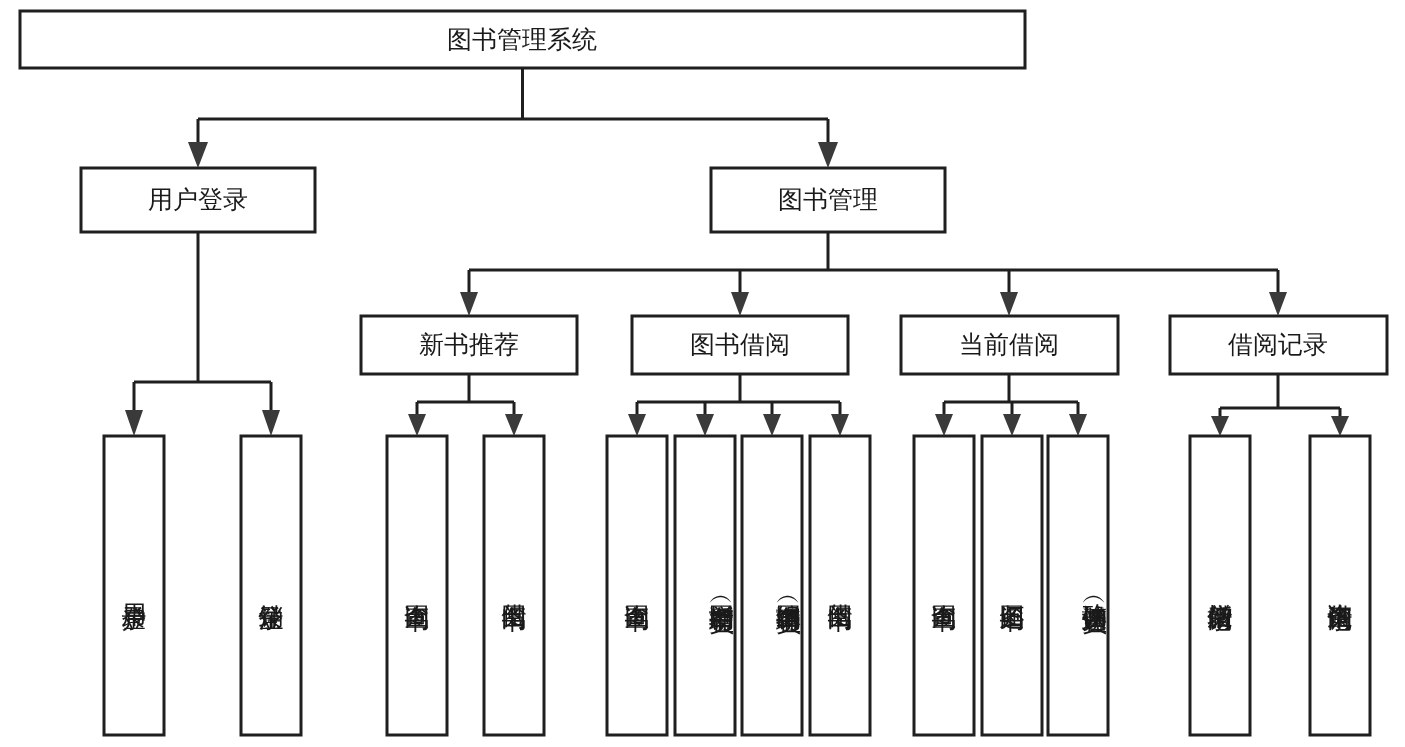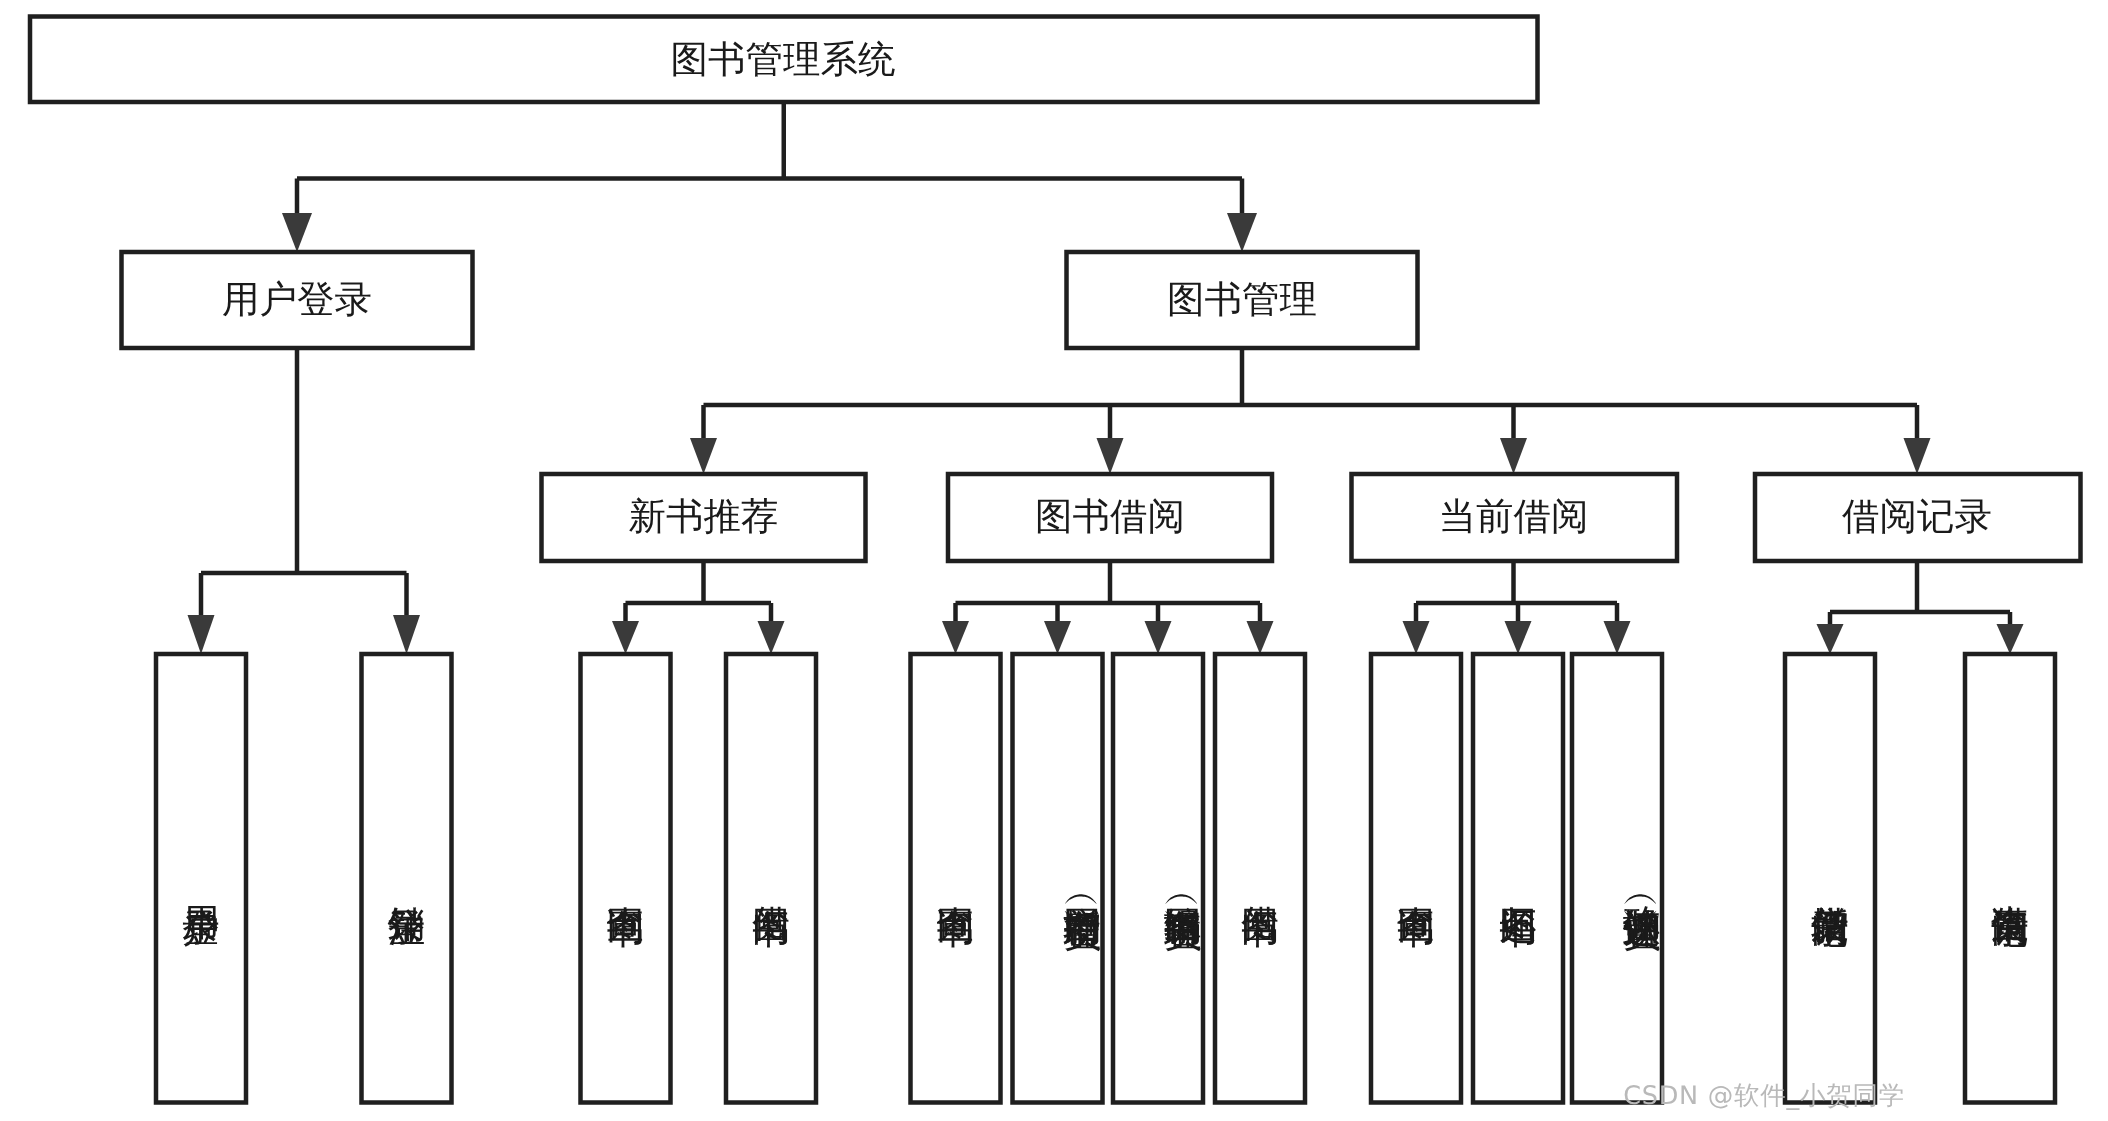--- a/index.html
+++ b/index.html
@@ -202,14 +202,13 @@
   <div class="node-label-v" style="left:607px; top:436px; width:60px; height:299px;">查询图书</div>
   <div class="node-label-v" style="left:675px; top:436px; width:60px; height:299px; align-items:flex-start; padding-top:6px; box-sizing:border-box;">新增图书（管理员）</div>
   <div class="node-label-v" style="left:742px; top:436px; width:60px; height:299px; align-items:flex-start; padding-top:6px; box-sizing:border-box;">编辑图书（管理员）</div>
   <div class="node-label-v" style="left:810px; top:436px; width:60px; height:299px;">借阅图书</div>
   <div class="node-label-v" style="left:914px; top:436px; width:60px; height:299px;">查询图书</div>
   <div class="node-label-v" style="left:982px; top:436px; width:60px; height:299px;">归还图书</div>
   <div class="node-label-v" style="left:1048px; top:436px; width:60px; height:299px; align-items:flex-start; padding-top:6px; box-sizing:border-box;">确认归还（管理员）</div>
   <div class="node-label-v" style="left:1190px; top:436px; width:60px; height:299px;">新增借阅记录</div>
   <div class="node-label-v" style="left:1310px; top:436px; width:60px; height:299px;">查询借阅记录</div>
 
-  <div class="watermark">CSDN @软件_小贺同学</div>
 </div>
 
 </body></html>

